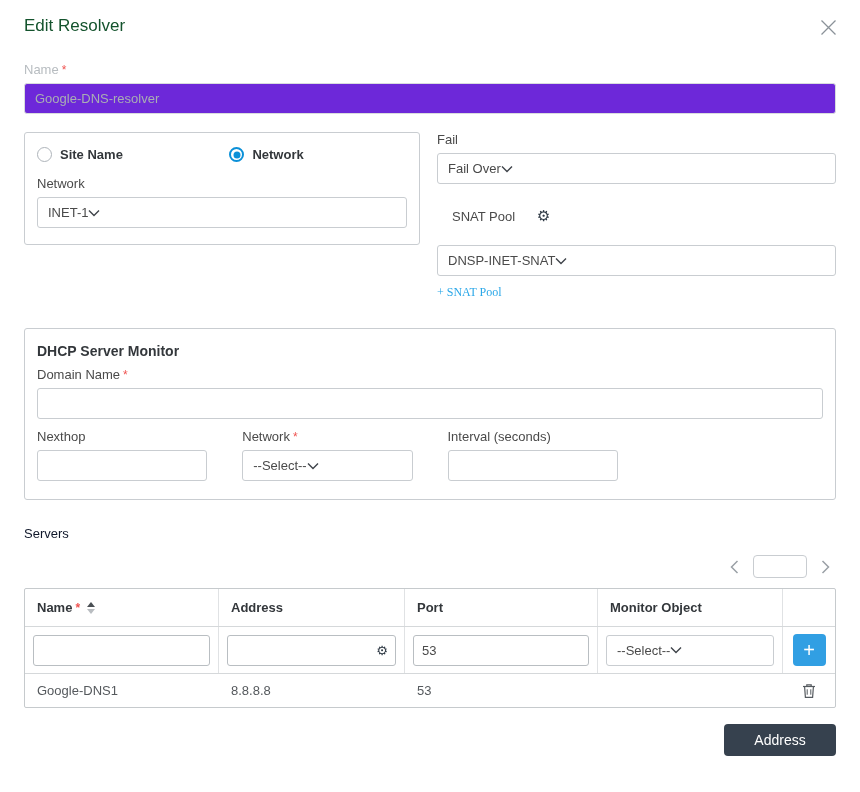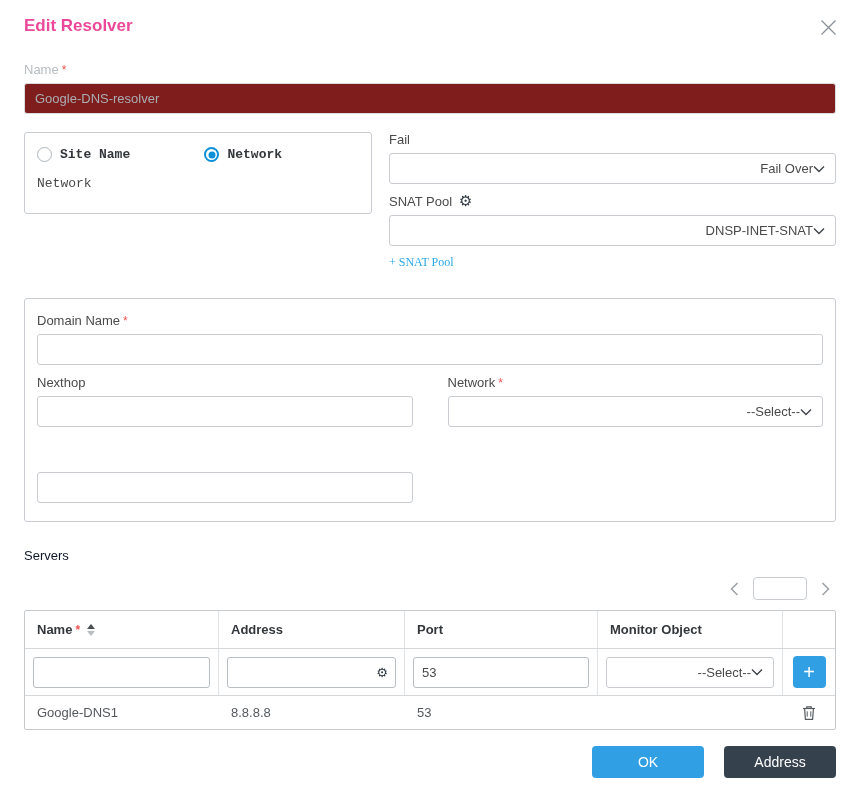--- a/index.html
+++ b/index.html
@@ -14,48 +14,48 @@
   body{
     width:860px;height:792px;
     font-family:"Liberation Sans", sans-serif;
     color:#4a4a4a;
     position:relative;
   }
   .dialog{padding:16px 24px 0 24px;}
 
   
   .dlg-header{display:flex;align-items:flex-start;justify-content:space-between;}
-  .dlg-title{font-size:17px;font-weight:700;color:#ec4899;}
+  .dlg-title{font-size:17px;font-weight:400;color:#14532d;}
   .close-btn{background:none;border:none;cursor:pointer;padding:2px;margin-right:-4px;}
 
   
   .label{font-size:13px;color:#4a4a4a;margin-bottom:6px;}
   .label .req, .req{color:var(--required);font-size:12px;margin-left:3px;}
   .text-input{
     width:100%;height:31px;border:1px solid var(--border);border-radius:3px;
     padding:0 10px;font-size:13px;color:#4a4a4a;background:#fff;
     font-family:"Liberation Sans", sans-serif;outline:none;
   }
-  .text-input.disabled{background:#7f1d1d;color:#a9aeb3;border-color:#d9dcde;}
+  .text-input.disabled{background:#6d28d9;color:#a9aeb3;border-color:#d9dcde;}
   .select{
     height:31px;border:1px solid var(--border);border-radius:3px;background:#fff;
-    display:flex;align-items:center;justify-content:flex-end;
+    display:flex;align-items:center;justify-content:flex-start;
     padding:0 10px;font-size:13px;color:#4a4a4a;cursor:pointer;
   }
   .chev{display:inline-flex;align-items:center;}
 
   
   .name-field{margin-top:20px;}
   .name-field .label{color:#b7bcc0;}
 
   
   .row-two{display:flex;margin-top:18px;align-items:flex-start;}
   .target-panel{
-    width:348px;border:1px solid var(--border);border-radius:3px;
-    padding:14px 12px 16px 12px;flex:none;font-family:Liberation Mono, monospace;
+    width:396px;border:1px solid var(--border);border-radius:3px;
+    padding:14px 12px 16px 12px;flex:none;
   }
   .radio-row{display:flex;align-items:center;margin-bottom:14px;}
   .radio{display:flex;align-items:center;cursor:pointer;}
   .radio:first-child{width:52%;}
   .radio-circle{
     width:15px;height:15px;border:1px solid #aeb4ba;border-radius:50%;
     margin-right:8px;background:#fff;flex:none;position:relative;
   }
   .radio-circle.selected{border:2px solid #0b90d8;}
   .radio-circle.selected::after{
@@ -75,21 +75,21 @@
     display:inline-block;margin-top:9px;font-size:12px;color:var(--link);
     text-decoration:none;cursor:pointer;font-family:Liberation Serif, serif;
   }
 
   
   .dhcp-panel{
     border:1px solid var(--border);border-radius:3px;margin-top:28px;
     padding:14px 12px 18px 12px;
   }
   .dhcp-title{font-size:14px;font-weight:700;color:#33373b;margin-bottom:8px;}
-  .dhcp-grid{display:grid;grid-template-columns:1fr 1fr;column-gap:13px;row-gap:0;gap:35px;}
+  .dhcp-grid{display:grid;grid-template-columns:1fr 1fr 1fr 1fr;column-gap:13px;row-gap:0;gap:35px;}
   .dhcp-field{margin-top:10px;}
 
   
   .servers-label{margin-top:26px;font-size:13px;color:#0f172a;}
   .pager{display:flex;justify-content:flex-end;align-items:center;margin-top:14px;}
   .pager-btn{background:none;border:none;cursor:pointer;padding:2px 6px;display:flex;align-items:center;}
   .pager-input{
     width:54px;height:23px;border:1px solid var(--border);border-radius:4px;
     margin:0 8px;font-size:12px;text-align:center;outline:none;
     font-family:"Liberation Sans", sans-serif;
@@ -172,50 +172,59 @@
         <label class="radio">
           <span class="radio-circle"></span>
           <span class="radio-label">Site Name</span>
         </label>
         <label class="radio">
           <span class="radio-circle selected"></span>
           <span class="radio-label">Network</span>
         </label>
       </div>
       <div class="label">Network</div>
+      <div class="select">
+        <span>INET-1</span>
+        <span class="chev">
+          <svg width="12" height="8" viewBox="0 0 12 8">
+              <path d="M1 1.5l5 5 5-5" fill="none" stroke="#3f444a" stroke-width="1.4"></path>
+            </svg>
+        </span>
+      </div>
     </div>
 
     <div class="right-col">
       <div class="label">Fail</div>
       <div class="select">
         <span>Fail Over</span>
         <span class="chev">
           <svg width="12" height="8" viewBox="0 0 12 8">
               <path d="M1 1.5l5 5 5-5" fill="none" stroke="#3f444a" stroke-width="1.4"></path>
             </svg>
         </span>
       </div>
       <div class="snat-label-row">
-        <span class="label" style="margin:0;">SNAT Pool</span>
+        <span class="label" style="margin:15px;">SNAT Pool</span>
         <span class="gear">⚙</span>
       </div>
       <div class="select">
         <span>DNSP-INET-SNAT</span>
         <span class="chev">
           <svg width="12" height="8" viewBox="0 0 12 8">
               <path d="M1 1.5l5 5 5-5" fill="none" stroke="#3f444a" stroke-width="1.4"></path>
             </svg>
         </span>
       </div>
       <a class="snat-link">+ SNAT Pool</a>
     </div>
 
   </div>
 
   <div class="dhcp-panel">
+    <div class="dhcp-title">DHCP Server Monitor</div>
 
     <div class="label">
       <span>Domain Name</span><span class="req">*</span>
     </div>
     <input class="text-input" value="" style="">
 
     <div class="dhcp-grid">
       <div class="dhcp-field">
         <div class="label">Nexthop</div>
         <input class="text-input" value="" style="">
@@ -227,20 +236,21 @@
         <div class="select">
           <span>--Select--</span>
           <span class="chev">
             <svg width="12" height="8" viewBox="0 0 12 8">
                 <path d="M1 1.5l5 5 5-5" fill="none" stroke="#3f444a" stroke-width="1.4"></path>
               </svg>
           </span>
         </div>
       </div>
       <div class="dhcp-field">
+        <div class="label">Interval (seconds)</div>
         <input class="text-input" value="" style="">
       </div>
     </div>
   </div>
 
   <div class="servers-label">Servers</div>
 
   <div class="pager">
     <button class="pager-btn" aria-label="Previous page">
       <svg width="9" height="14" viewBox="0 0 9 14">
@@ -313,17 +323,16 @@
             <path d="M2.6 3.8l.8 10.6h7.2l.8-10.6" stroke="#555a5f" stroke-width="1.2" fill="none"></path>
             <path d="M5.2 6.3v5.4M8.8 6.3v5.4" stroke="#555a5f" stroke-width="1" fill="none"></path>
           </svg>
         </button>
       </div>
     </div>
 
   </div>
 
   <div class="dlg-footer">
-    <button class="btn btn-ok">OK</button>
     <button class="btn btn-cancel">Address</button>
   </div>
 
 </div>
 
 </body></html>

